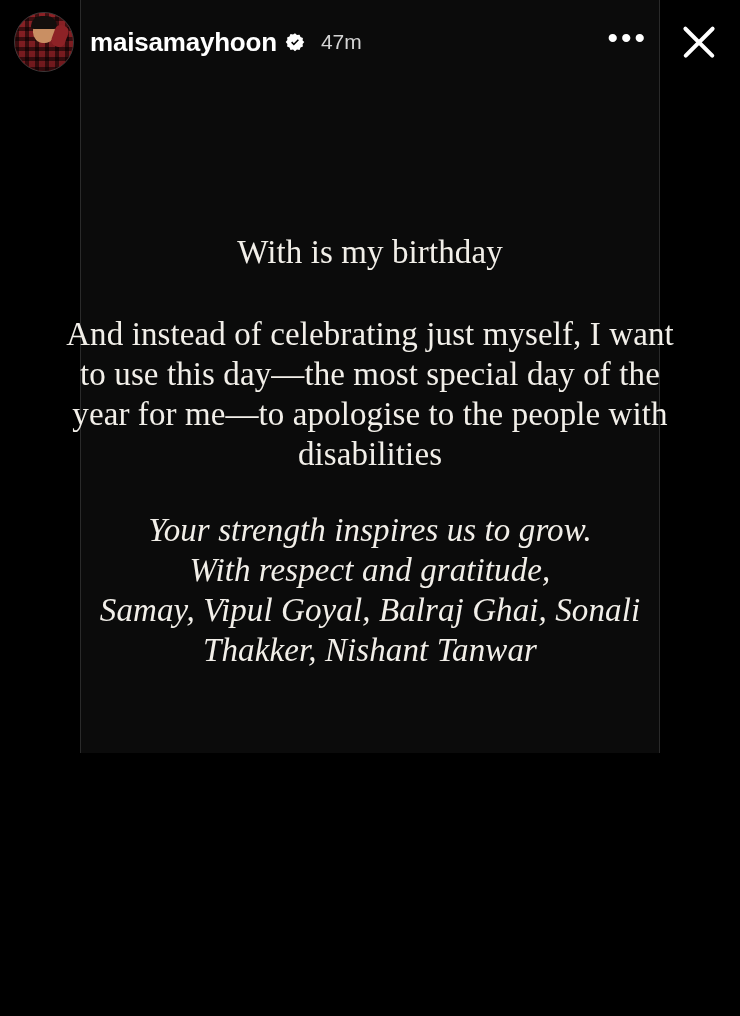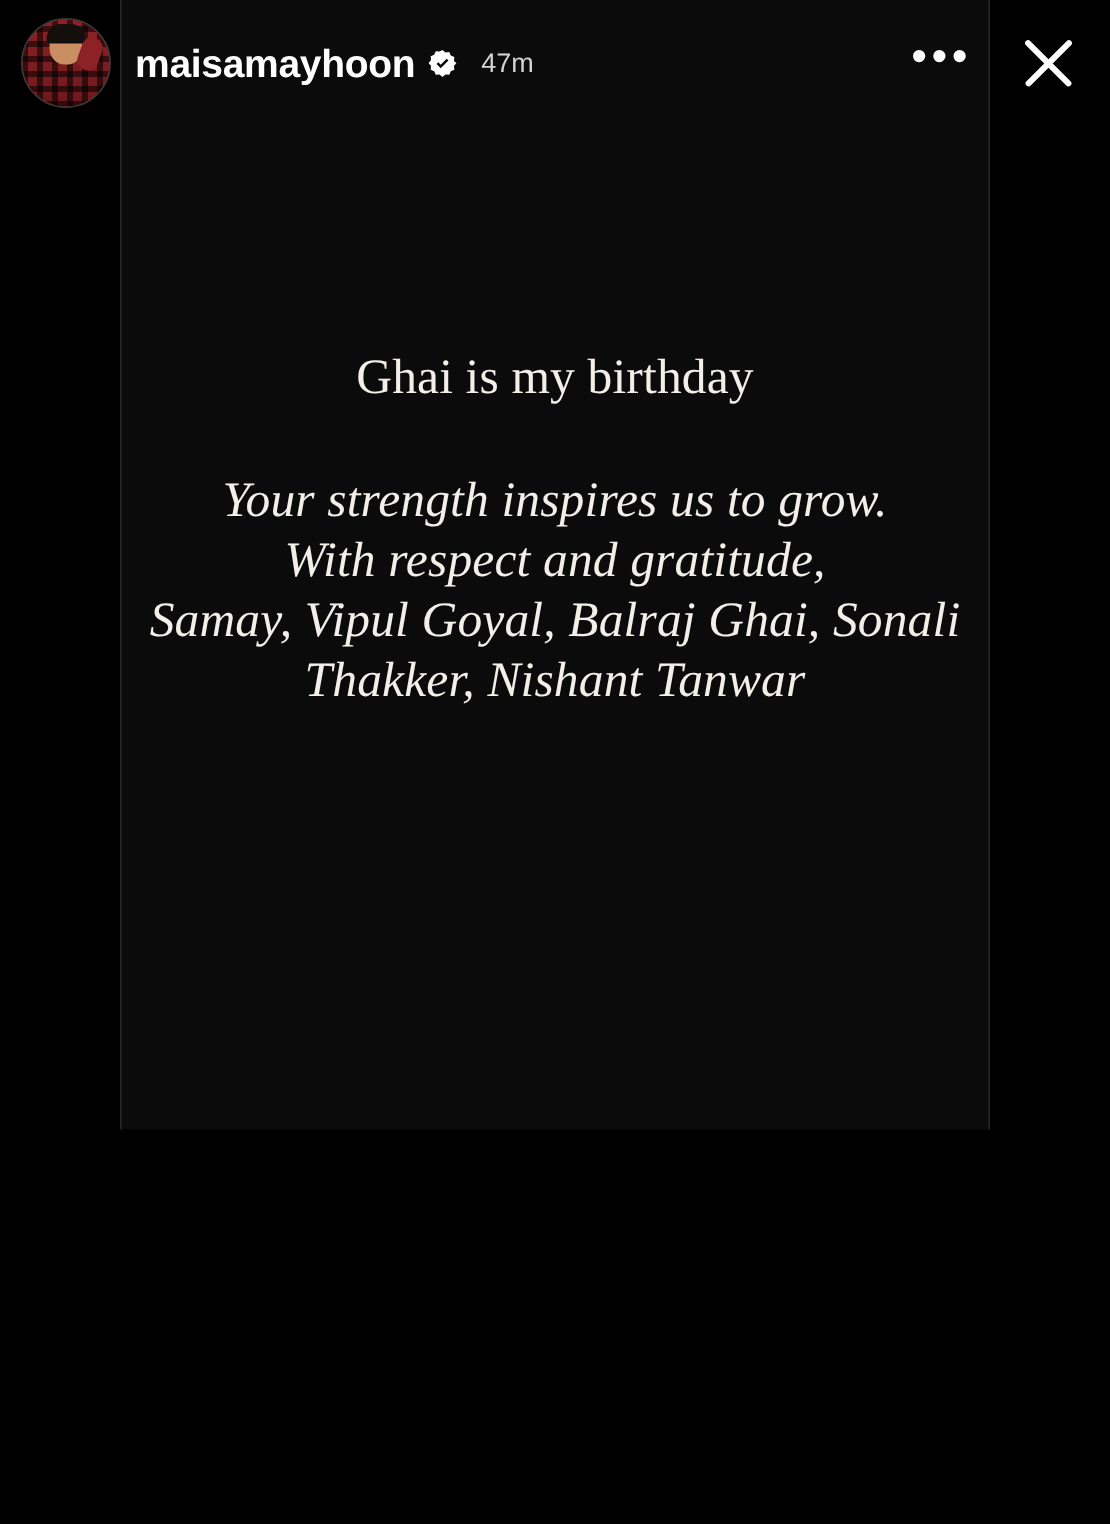--- a/index.html
+++ b/index.html
@@ -118,21 +118,21 @@
   .verified {
     margin-left: 8px;
     width: 20px;
     height: 20px;
     flex: 0 0 auto;
     display: inline-block;
   }
 
   .timestamp {
     color: #d4d4d4;
-    font-size: 18px;
+    font-size: 21px;
     margin-left: 16px;
     white-space: nowrap;
   }
 
   .header-spacer { flex: 1 1 auto; }
 
   .more-btn {
     color: #ffffff;
     font-size: 30px;
     line-height: 14px;
@@ -214,19 +214,20 @@
     <div class="timestamp">47m</div>
 
     <div class="header-spacer"></div>
 
     <div class="more-btn">•••</div>
 
     <div class="close-btn"></div>
   </div>
 
   <div class="story-text">
-    <p class="para para-1">Ghai is my birthday</p>
+    <p class="para para-1">With is my birthday</p>
+    <p class="para">And instead of celebrating just myself, I want to use this day—the most special day of the year for me—to apologise to the people with disabilities</p>
     <p class="para">Your strength inspires us to grow.
 With respect and gratitude,
 Samay, Vipul Goyal, Balraj Ghai, Sonali Thakker, Nishant Tanwar</p>
   </div>
 
 </div>
 
 </body></html>

